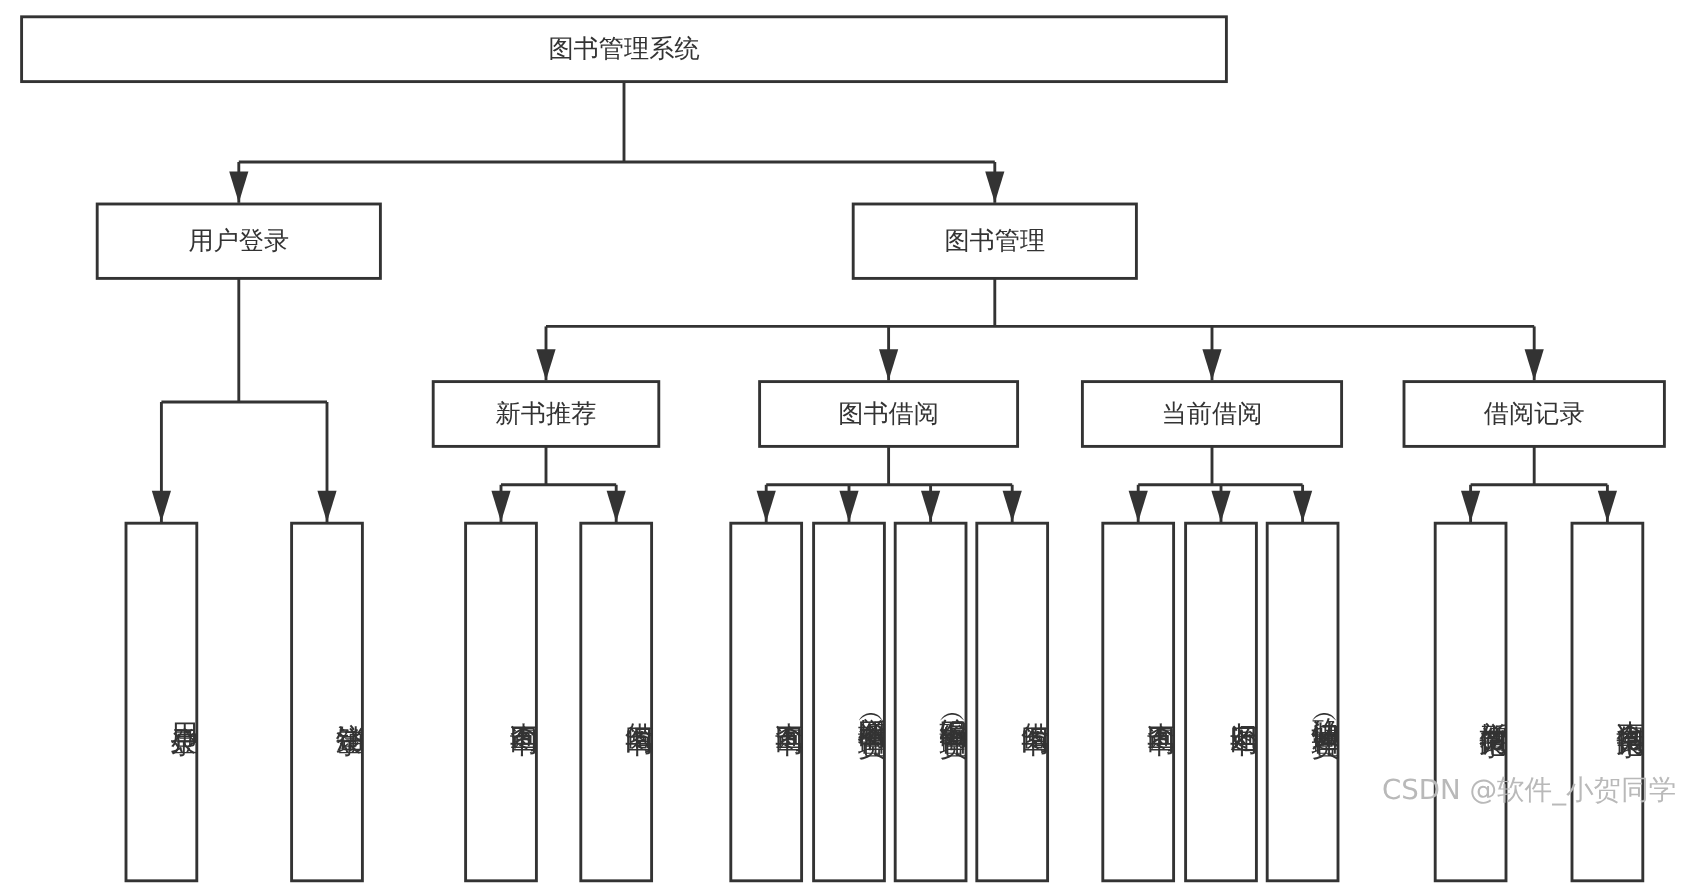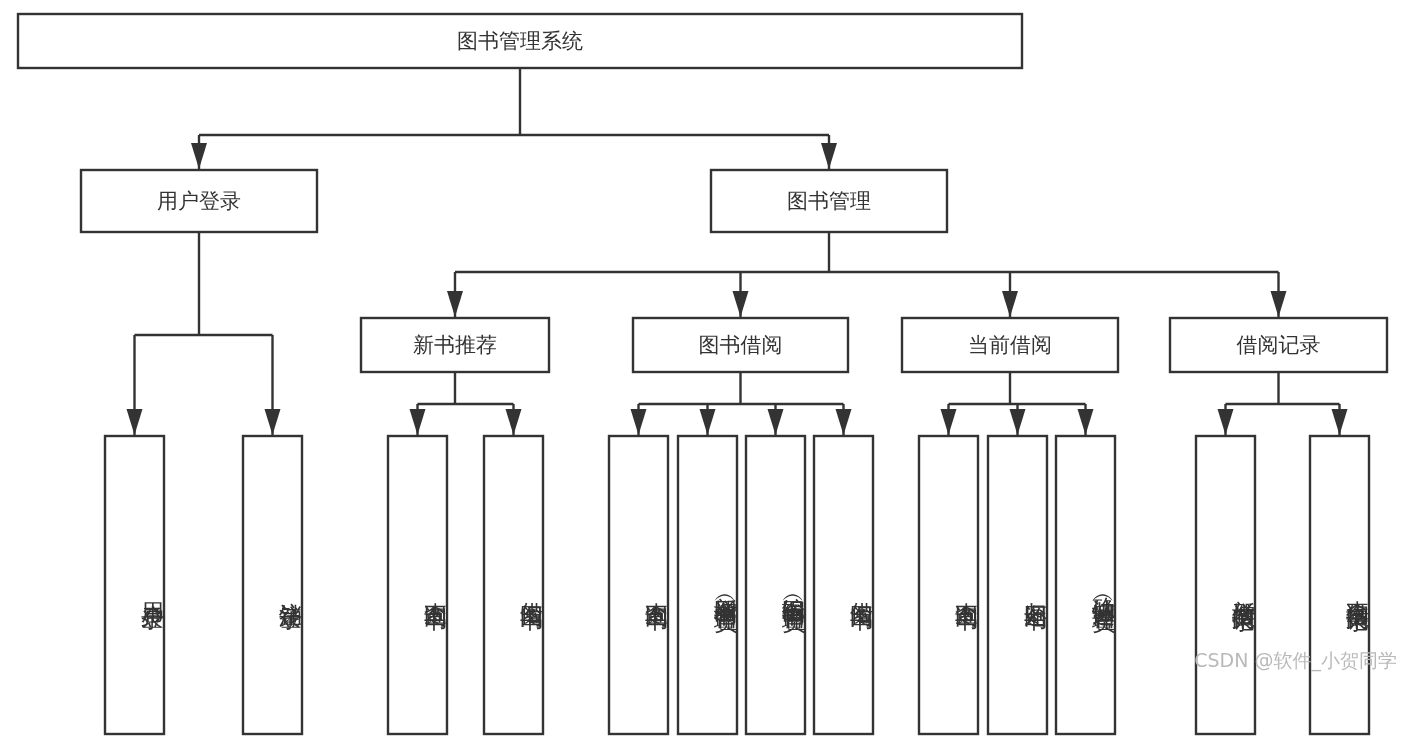--- a/index.html
+++ b/index.html
@@ -69,21 +69,21 @@
     align-items: flex-start;
     justify-content: center;
     pointer-events: none;
   }
   .watermark {
     position: absolute;
     right: 8px;
     bottom: 4px;
     color: #b9b9b9;
     font-family: "DejaVu Sans", "Liberation Sans", sans-serif;
-    font-size: 19px;
+    font-size: 23px;
     white-space: nowrap;
     user-select: none;
   }
 </style>
 </head>
 <body>
 
 <div id="diagram-root">
 
   <svg class="diagram-canvas" viewBox="0 0 1405 747">

